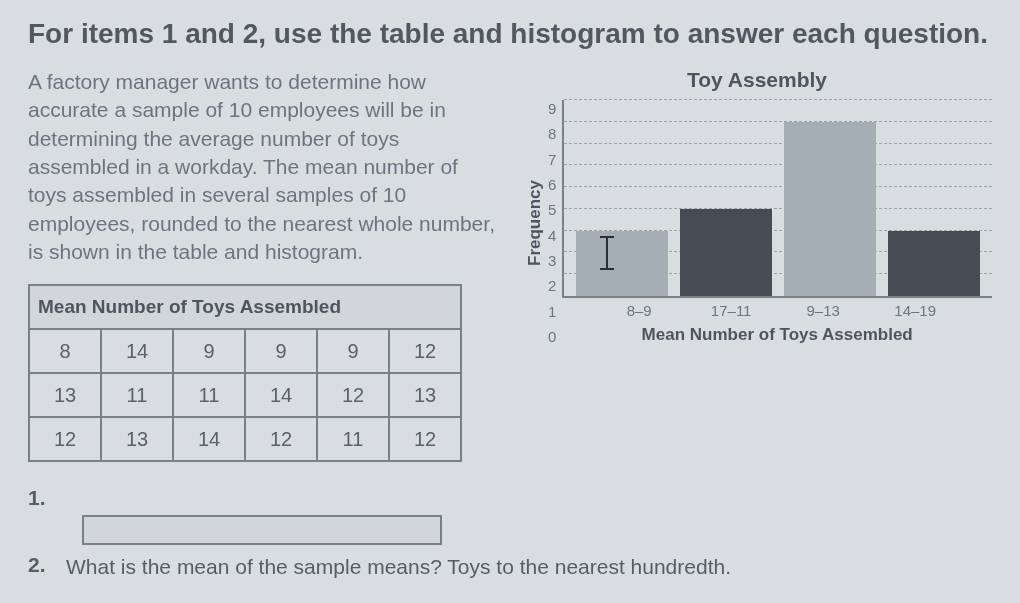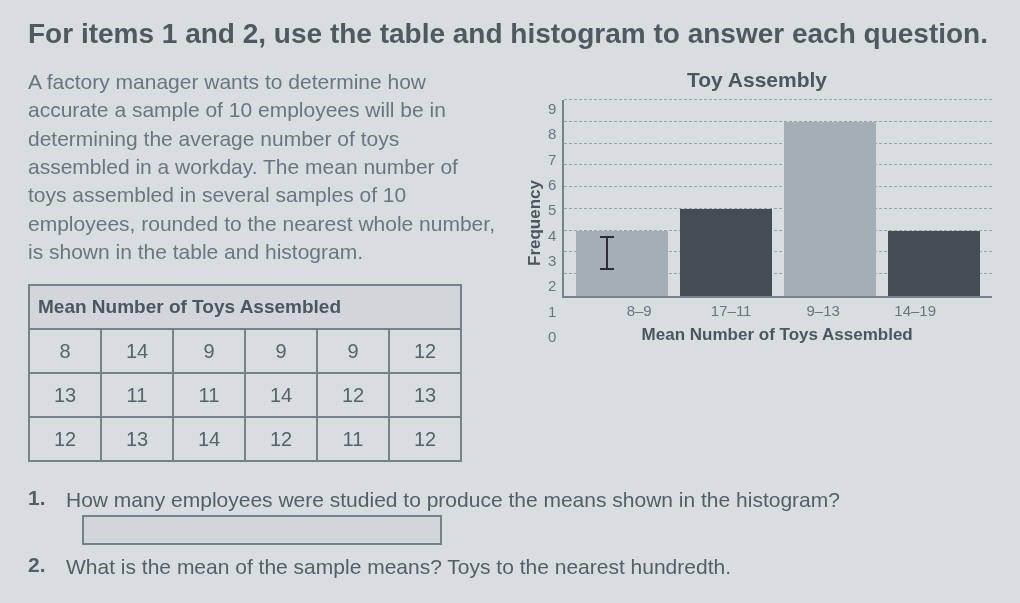--- a/index.html
+++ b/index.html
@@ -256,21 +256,21 @@
         <div class="xlabel">Mean Number of Toys Assembled</div>
       </div>
     </div>
   </div>
 </div>
 
 <div class="questions">
   <div class="q-row">
     <div class="q-num">1.</div>
     <div class="q-text">
-      <span>How many employees were studied to produce the means shown in the histogram?</span><br>
+      <br>
       <span class="answer-box"></span>
     </div>
   </div>
   <div class="q-row">
     <div class="q-num">2.</div>
     <div class="q-text">What is the mean of the sample means? Toys to the nearest hundredth.</div>
   </div>
 </div>
 
 </body></html>

